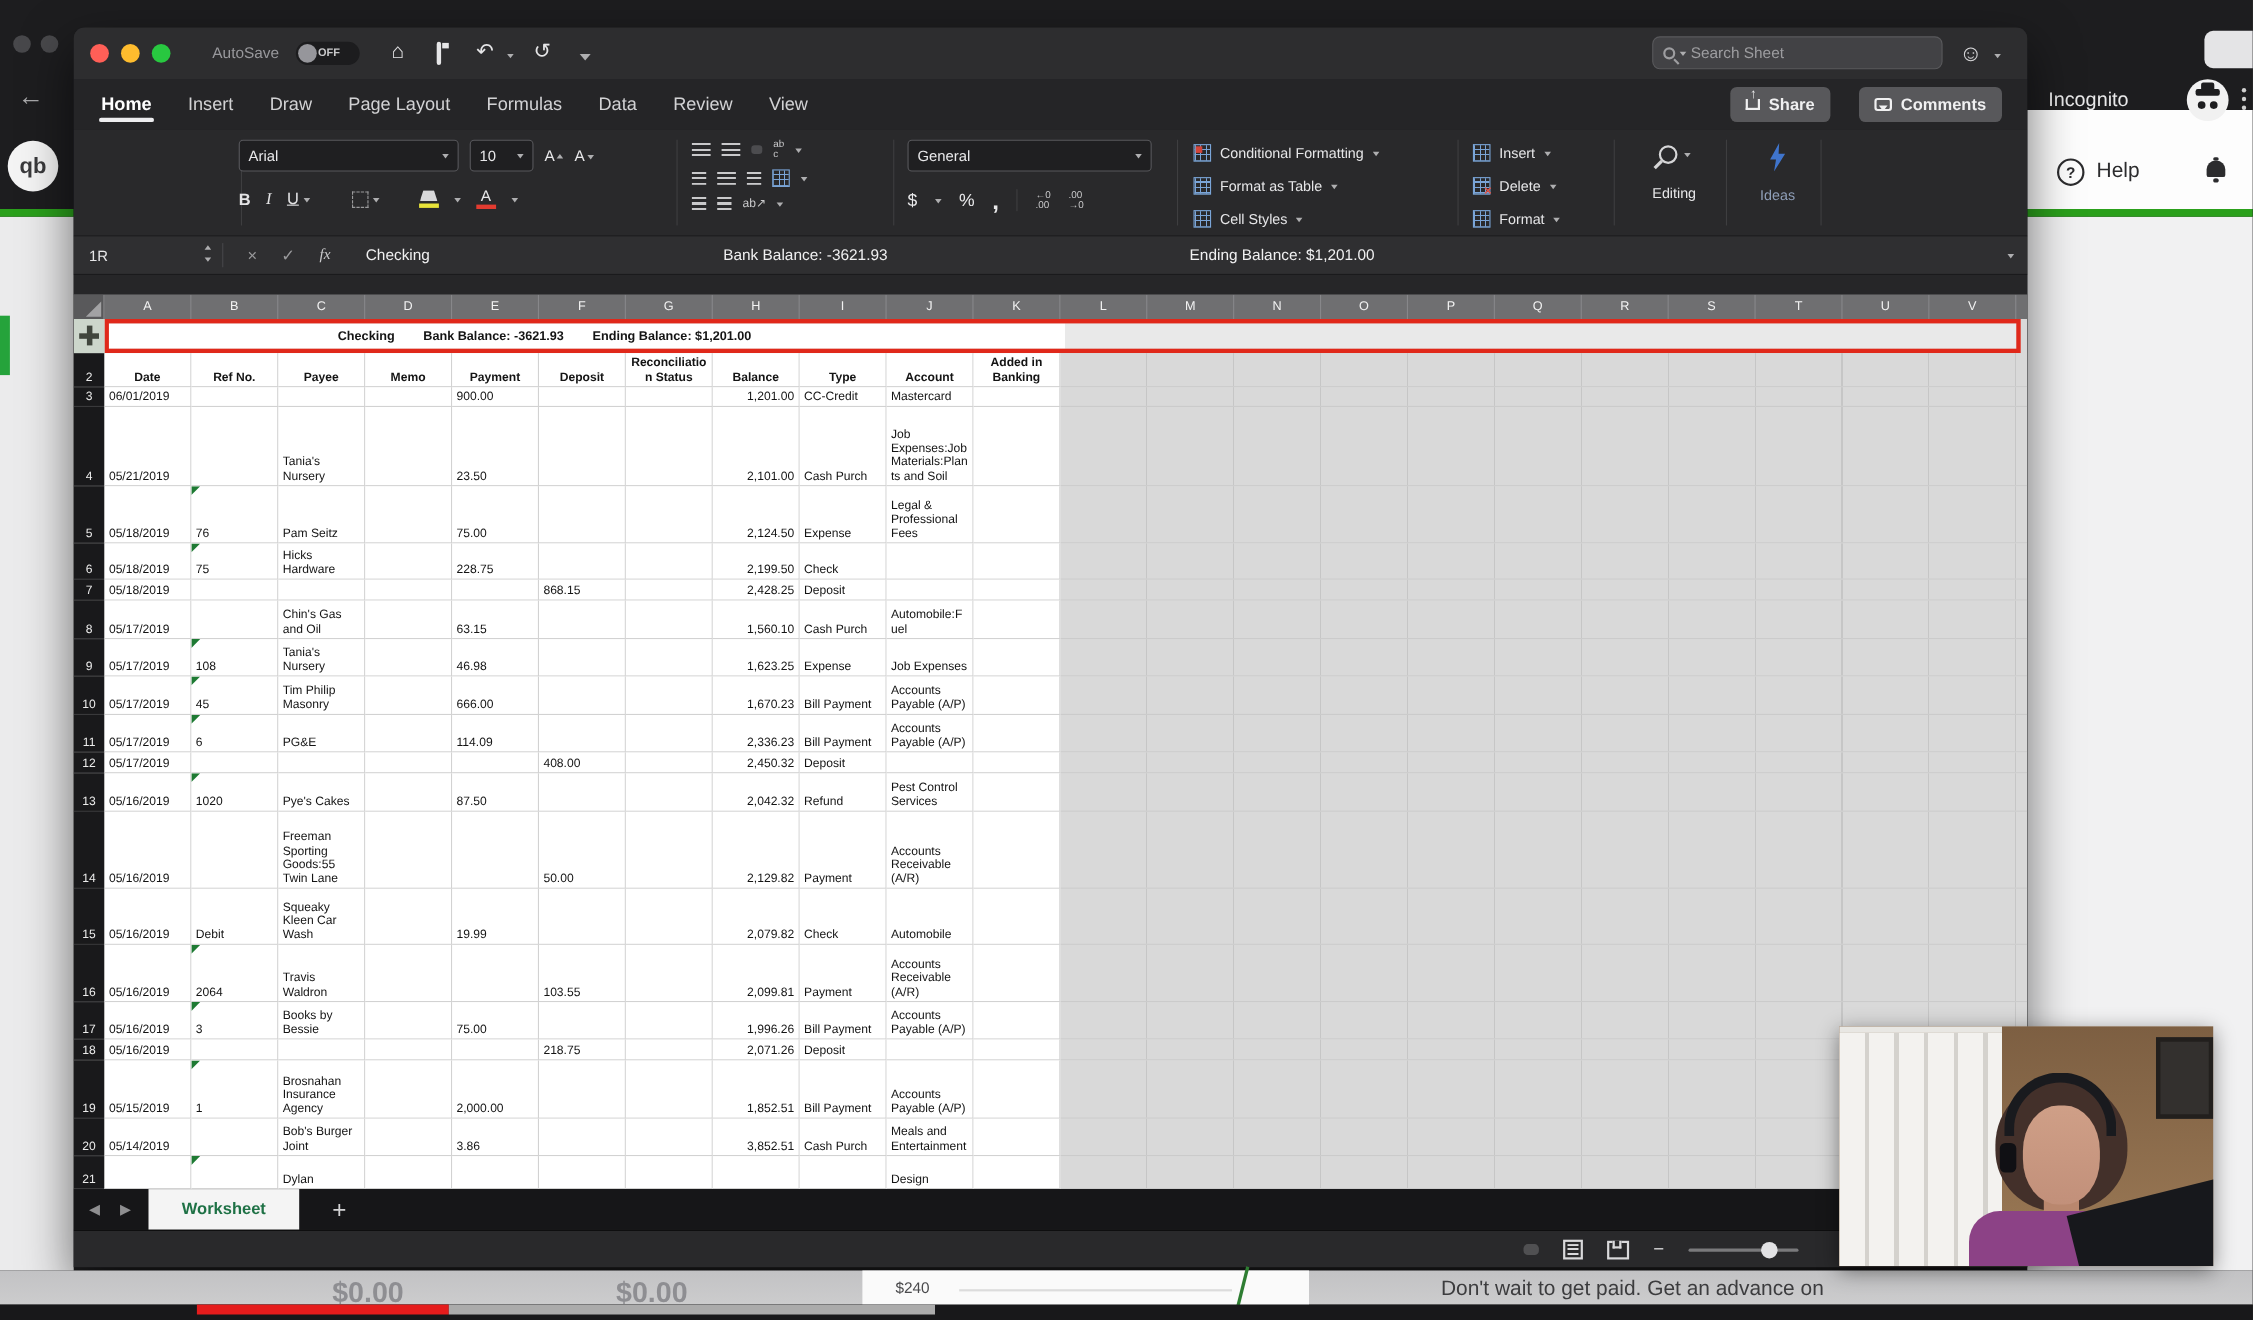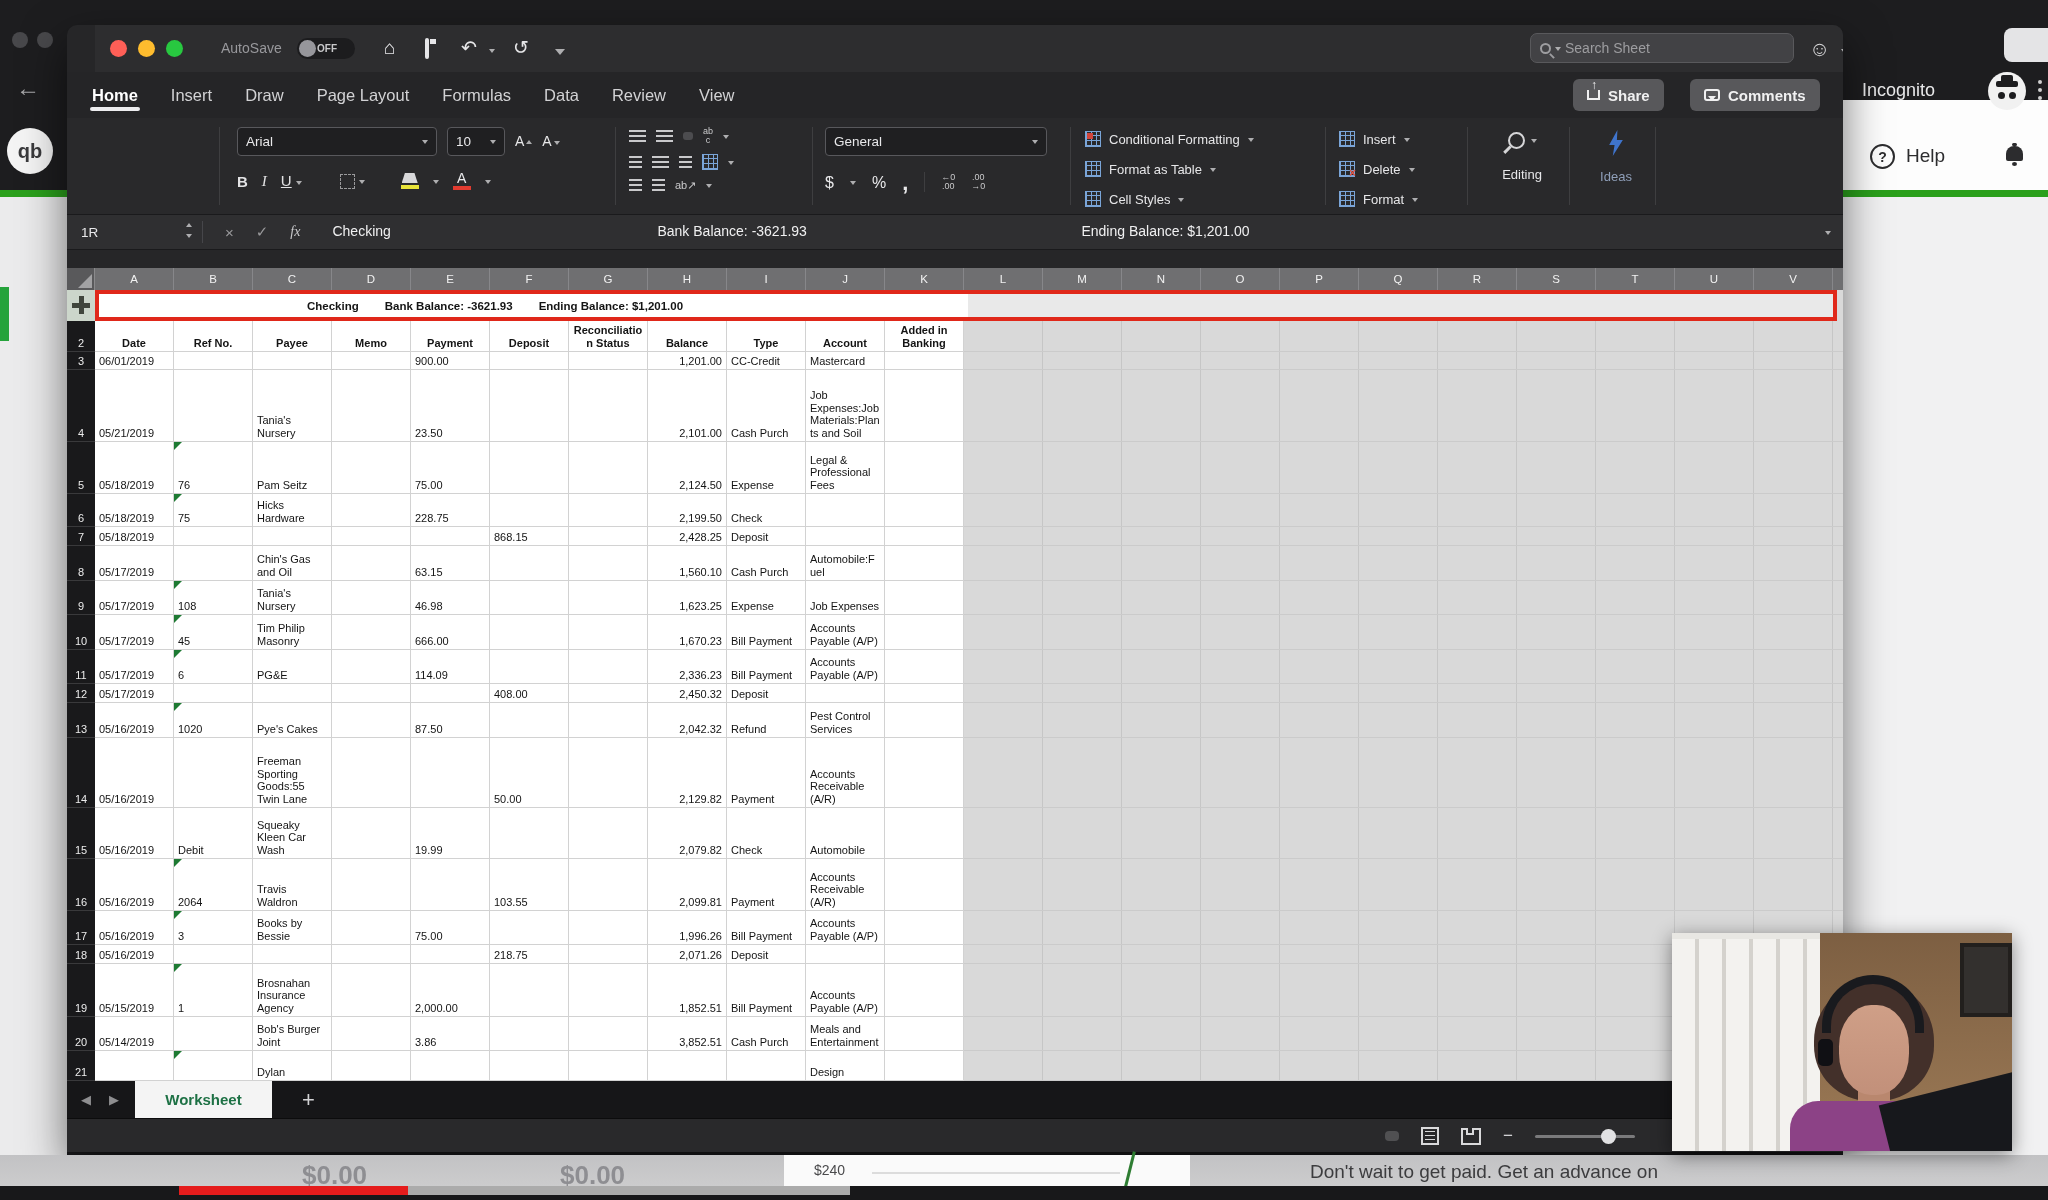--- a/index.html
+++ b/index.html
@@ -47,21 +47,21 @@
   .qb-promo { left:1310px; top:1161px; font-size:19px; color:#3c3c3e; z-index:21; }
   .qb-bars { left:0; top:1186px; width:2048px; height:14px; background:#18181a; z-index:21; }
   .bar-red { position:absolute; left:179px; top:0; width:229px; height:9px; background:#e51c1c; }
   .bar-gray { position:absolute; left:408px; top:0; width:442px; height:9px; background:#ababab; }
 
   
   #xl { position:absolute; left:67px; top:25px; width:1776px; height:1127px; background:#262628;
     border-radius:10px 10px 0 0; box-shadow:0 18px 45px rgba(0,0,0,.55); z-index:10; overflow:hidden; }
 
   
-  .titlebar { position:relative; height:47px; background:#2d2d2f;margin-left:28px; }
+  .titlebar { position:relative; height:47px; background:#2d2d2f; }
   .tl { position:absolute; top:15px; width:17px; height:17px; border-radius:50%; }
   .tl-red { left:15px; background:#ff5f57; } .tl-yellow { left:43px; background:#febc2e; } .tl-green { left:71px; background:#28c840; }
   .autosave-lbl { left:126px; top:15px; font-size:14px; color:#98989c; }
   .toggle { left:202px; top:13px; width:58px; height:21px; background:#1c1c1e; border-radius:11px; }
   .toggle-knob { position:absolute; left:2px; top:2px; width:17px; height:17px; border-radius:50%; background:#96969b; }
   .toggle-txt { position:absolute; right:18px; top:5px; font-size:10px; font-weight:bold; color:#c9c9cb; }
   .tb-ic { top:12px; color:#e6e6e8; font-size:19px; line-height:22px; }
   .icon-floppy { width:16px; height:16px; border:2px solid #e6e6e8; border-radius:2px; position:relative; }
   .icon-floppy::after { content:''; position:absolute; left:3px; top:-1px; width:6px; height:5px; background:#e6e6e8; }
   .title-wrap { position:absolute; left:0; right:0; top:13px; display:flex; justify-content:center; align-items:center; gap:8px; }
@@ -116,21 +116,21 @@
   .fmt-u { text-decoration:underline; font-size:15px; color:#e3e3e5; }
   .icon-borders { width:15px; height:15px; border:1px dashed #9a9a9c; }
   .icon-fill { width:16px; height:10px; background:#d8d8da; clip-path:polygon(20% 0,80% 0,100% 100%,0 100%); position:relative; }
   .swatch { display:inline-block; width:18px; height:4px; margin-top:2px; }
   .icon-A { font-size:14px; color:#e8e8ea; line-height:13px; text-align:center; }
   .al { width:17px; height:12px; background:repeating-linear-gradient(#c9c9cb 0 2px,transparent 2px 5px); }
   .al.short { width:13px; }
   .al-active { background:#4c4c4f; border-radius:3px; padding:4px 5px; }
   .al-grid { display:flex; flex-direction:column; gap:9px; padding-top:9px; }
   .al-row { display:flex; align-items:center; gap:10px; }
-  .tinytxt { font-size:9px; color:#c9c9cb; line-height:9px; white-space:pre; text-align:center; }
+  .tinytxt { font-size:9px; color:#c9c9cb; line-height:9px; white-space:pre; }
   .mini-grid { width:16px; height:16px; border:1px solid #7aa5d8; position:relative; flex:none;
     background-image:repeating-linear-gradient(0deg,#7aa5d8 0 1px,transparent 1px 5px),
                      repeating-linear-gradient(90deg,#7aa5d8 0 1px,transparent 1px 5px); }
   .mini-grid.cf::after { content:''; position:absolute; left:1px; top:1px; width:6px; height:6px; background:#d2453b; }
   .mini-grid.del::after { content:'×'; position:absolute; right:-2px; bottom:-4px; color:#e05548; font-size:12px; font-weight:bold; }
   .stack-item { display:flex; align-items:center; gap:8px; height:30px; }
   .icon-mag { width:17px; height:17px; border:2.5px solid #d5d5d7; border-radius:50%; position:relative; }
   .icon-mag::after { content:''; position:absolute; width:2.5px; height:9px; background:#d5d5d7; left:-4px; bottom:-7px; transform:rotate(45deg); }
   .icon-bolt { width:18px; height:26px; background:#3f74cc; clip-path:polygon(58% 0,12% 58%,42% 58%,32% 100%,88% 38%,55% 38%); }
   .icon-sens { width:15px; height:19px; border:2px solid #5d6a78; border-radius:2px; position:relative; }
@@ -303,21 +303,21 @@
       </div>
       <div class="act-btn btn-comments">
         <span class="icon-comment"></span>
         <span>Comments</span>
       </div>
     </div>
 
     <div class="ribbon">
       <div class="vsep" style="left:152px"></div>
 
-      <div class="rgroup" style="left:170px;width:370px">
+      <div class="rgroup" style="left:150px;width:370px">
         <div style="position:absolute;top:9px;display:flex;gap:10px;align-items:center">
           <span class="fontbox" style="width:200px">
             <span>Arial</span>
               <span class="chev"></span>
           </span>
           <span class="fontbox" style="width:58px">
             <span>10</span>
               <span class="chev"></span>
           </span>
           <span class="icon-A"><span>A</span><span class="chev chev-up" style="margin-left:2px"></span></span>

